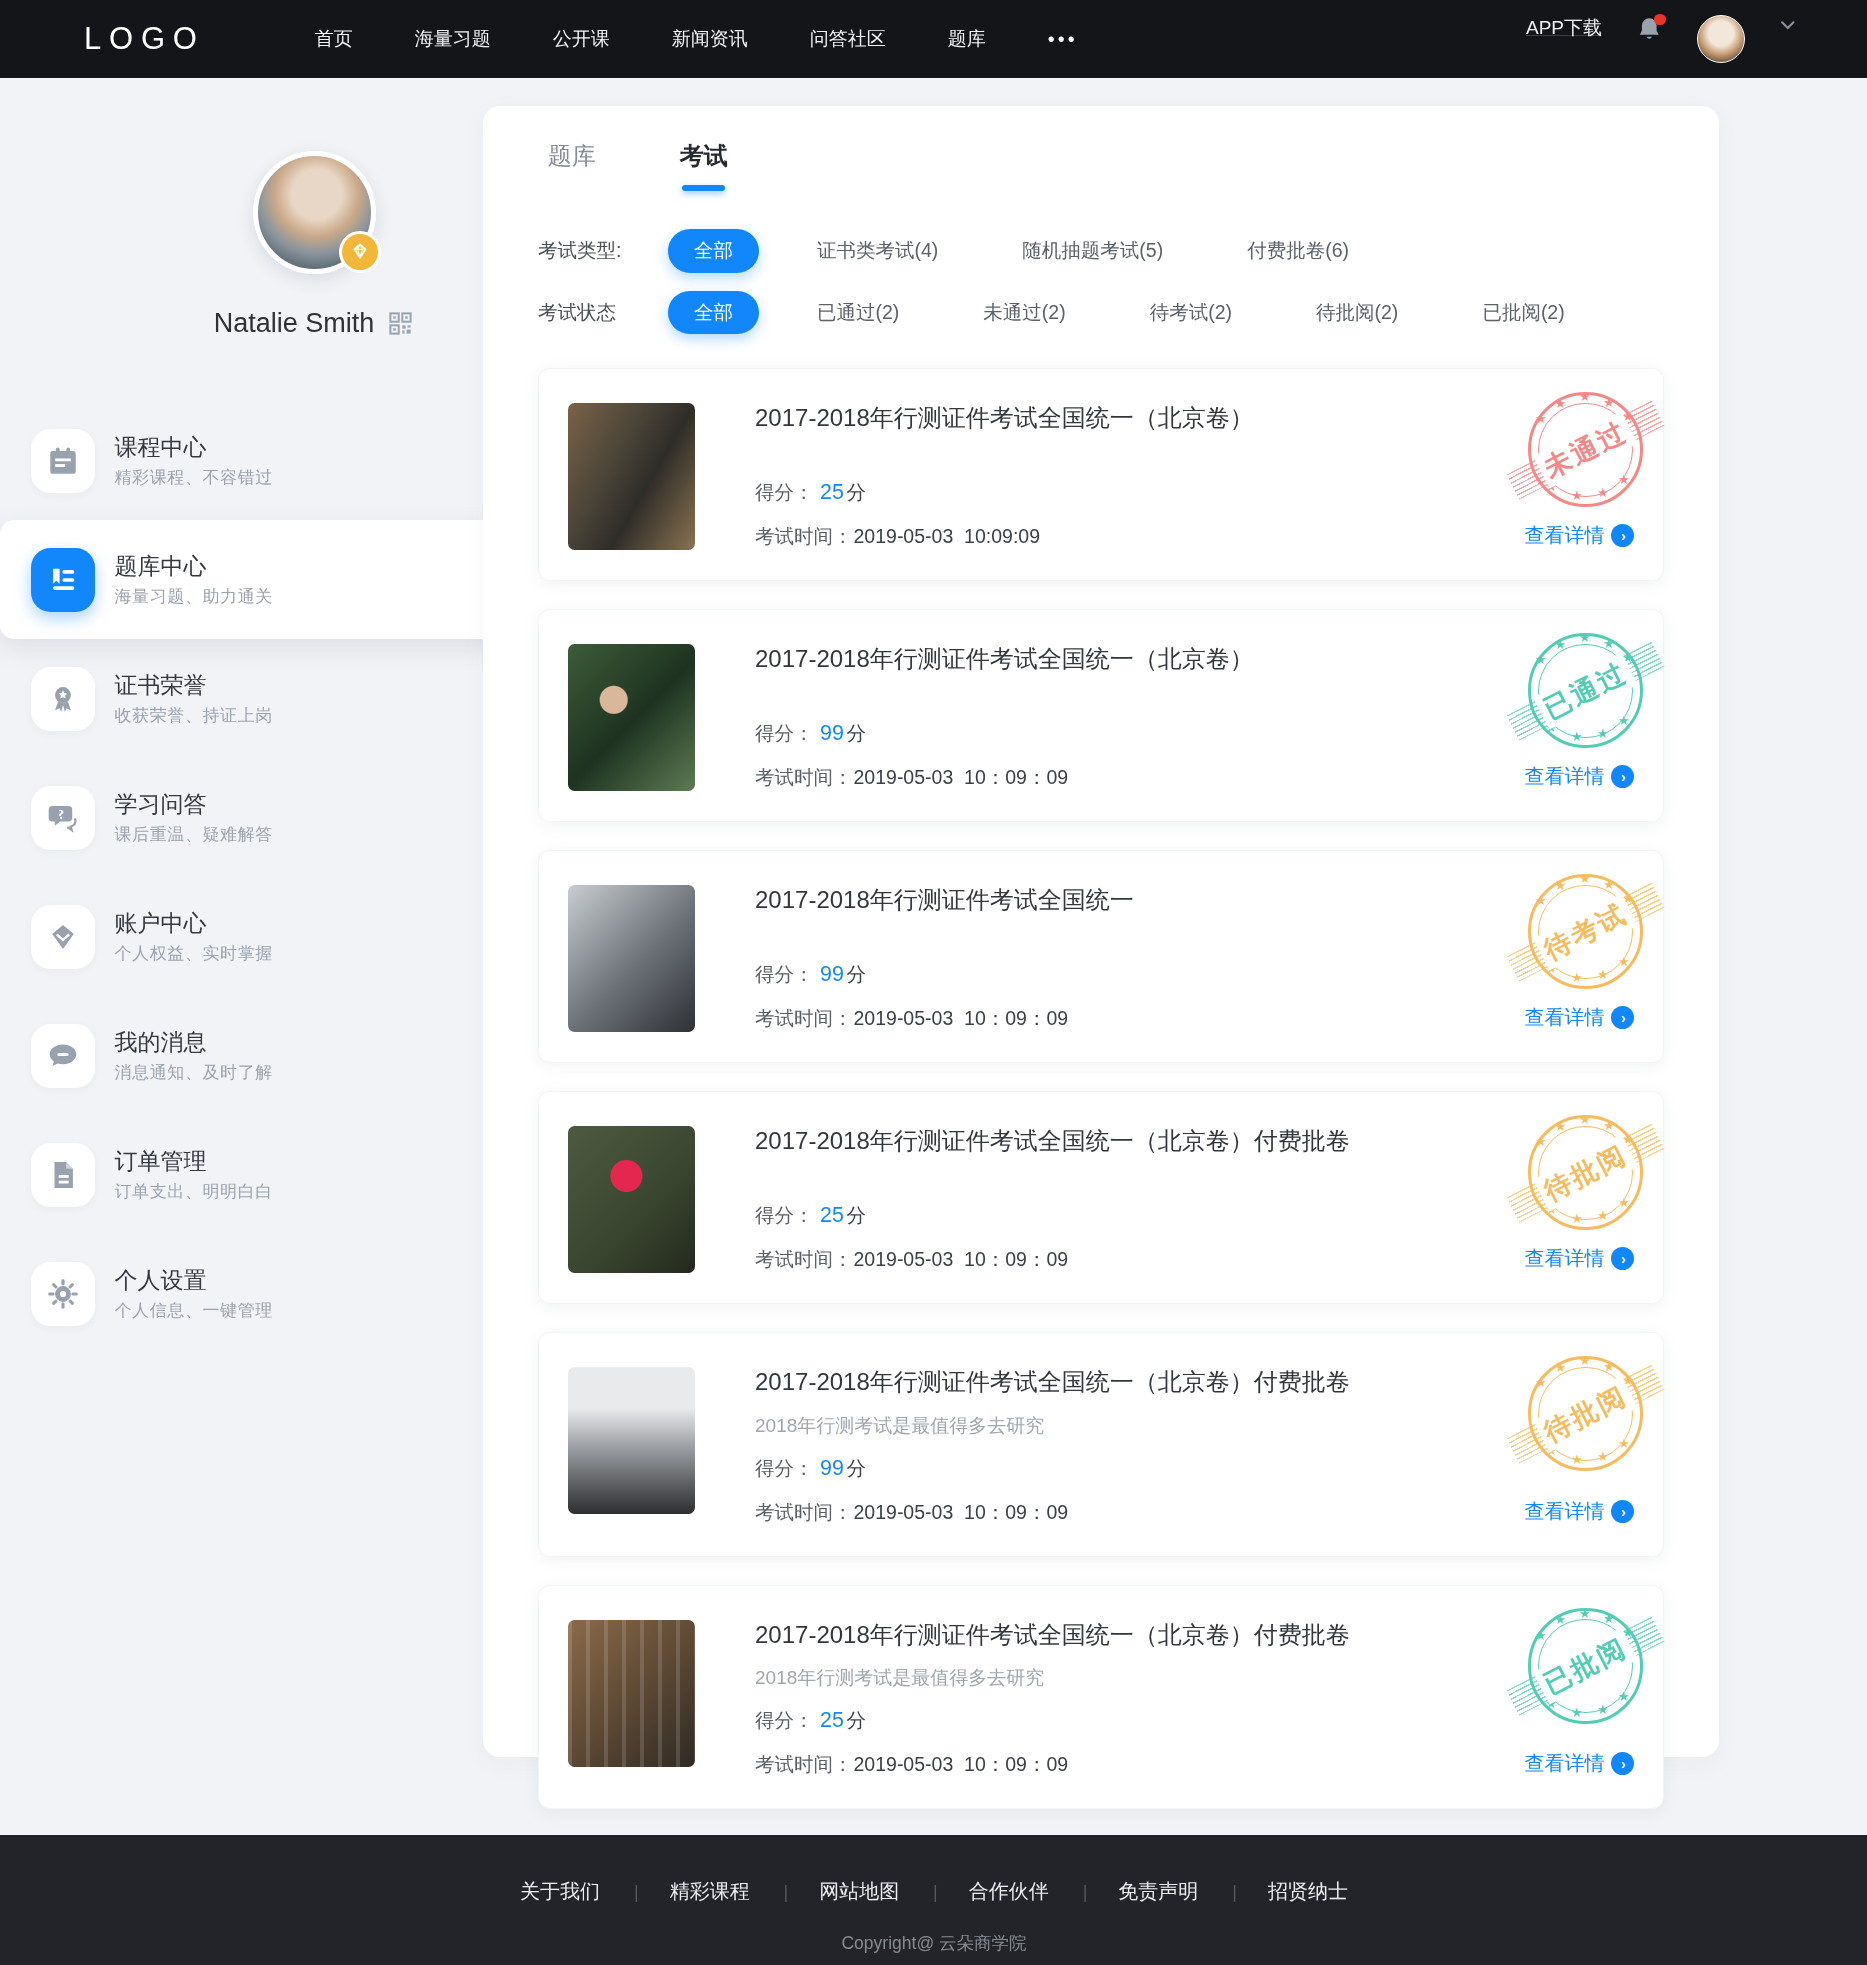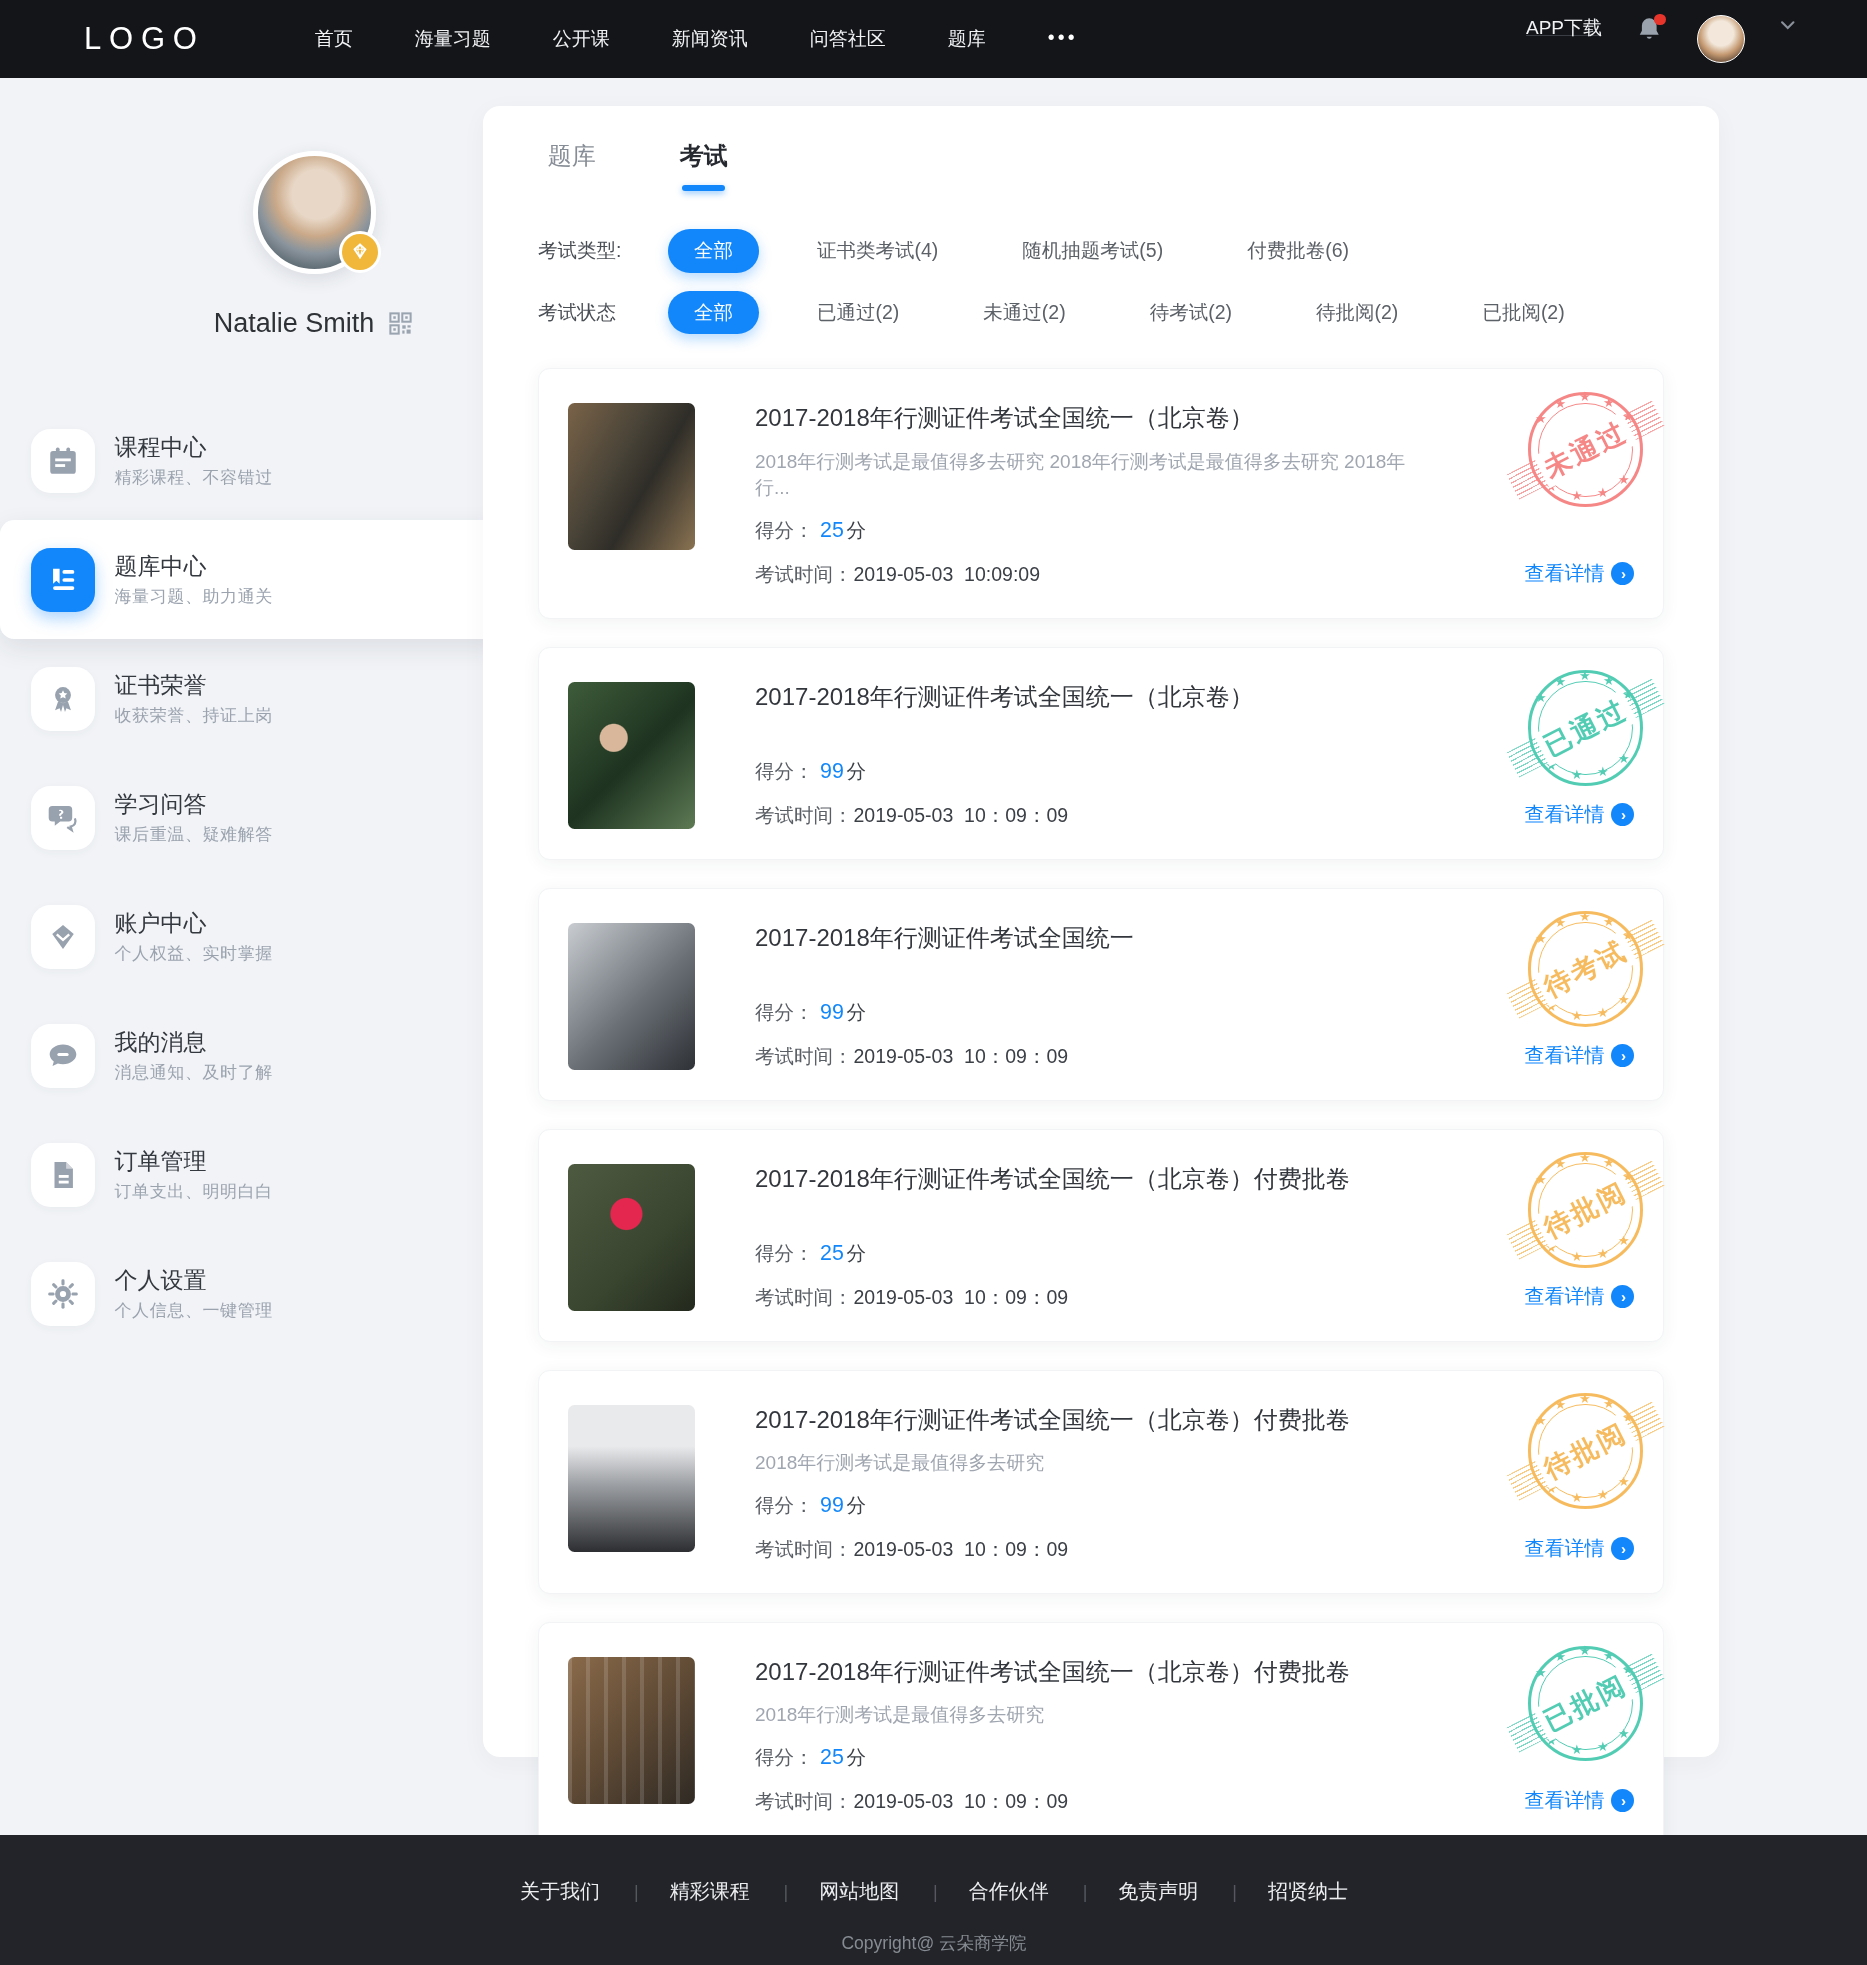--- a/index.html
+++ b/index.html
@@ -10,21 +10,21 @@
   }
   .page { position:relative; width:1868px; height:1965px; }
 
   
   .topnav {
     position:absolute; top:0; left:0; right:0; height:78px;
     background:#141519; display:flex; align-items:center;
     padding:0 71px 0 84px; z-index:20;
   }
   .logo { color:#fff; font-size:31px; letter-spacing:7.8px; font-weight:400; }
-  .nav-menu { display:flex; align-items:flex-start; margin-left:110px; gap:62px; }
+  .nav-menu { display:flex; align-items:center; margin-left:110px; gap:62px; }
   .nav-link { color:#f0f2f4; font-size:19px; cursor:pointer; white-space:nowrap; }
   .nav-more { color:#fff; font-size:19.5px; letter-spacing:3.2px; cursor:pointer; }
   .nav-right { margin-left:auto; display:flex; align-items:flex-start; gap:33px;text-decoration:underline; }
   .app-download { color:#f0f2f4; font-size:19px; cursor:pointer; }
   .bell-wrap { position:relative; width:28.5px; height:28.5px; color:#9aa2ad; cursor:pointer; }
   .bell-wrap svg { width:28.5px; height:28.5px; }
   .bell-dot { position:absolute; top:-1.3px; right:-2.6px; width:11.7px; height:11.7px; border-radius:50%; background:#e8352c; }
   .nav-avatar {
     width:48px; height:48px; border-radius:50%;
     background:radial-gradient(circle at 50% 38%, #f2e7da 0 34%, #c59a72 58%, #5a4434 85%, #3a2e26);
@@ -404,21 +404,20 @@
           </div>
       </div>
     </div>
 
     <div class="exam-list">
 
         <div class="exam-card">
           <div class="exam-photo img-desk"></div>
           <div class="exam-body">
             <div class="exam-title">2017-2018年行测证件考试全国统一（北京卷）</div>
-            <div class="exam-desc">2018年行测考试是最值得多去研究 2018年行测考试是最值得多去研究 2018年行...</div>
             <div class="exam-spacer"></div>
             <div class="score-row">
               <span>得分：</span><span class="score-num">25</span><span class="score-unit">分</span>
             </div>
             <div class="time-row">
               <span>考试时间：</span><span class="time-value">2019-05-03  10:09:09</span>
             </div>
           </div>
           <div class="stamp stamp-red">
             <span class="ring-outer"></span>

